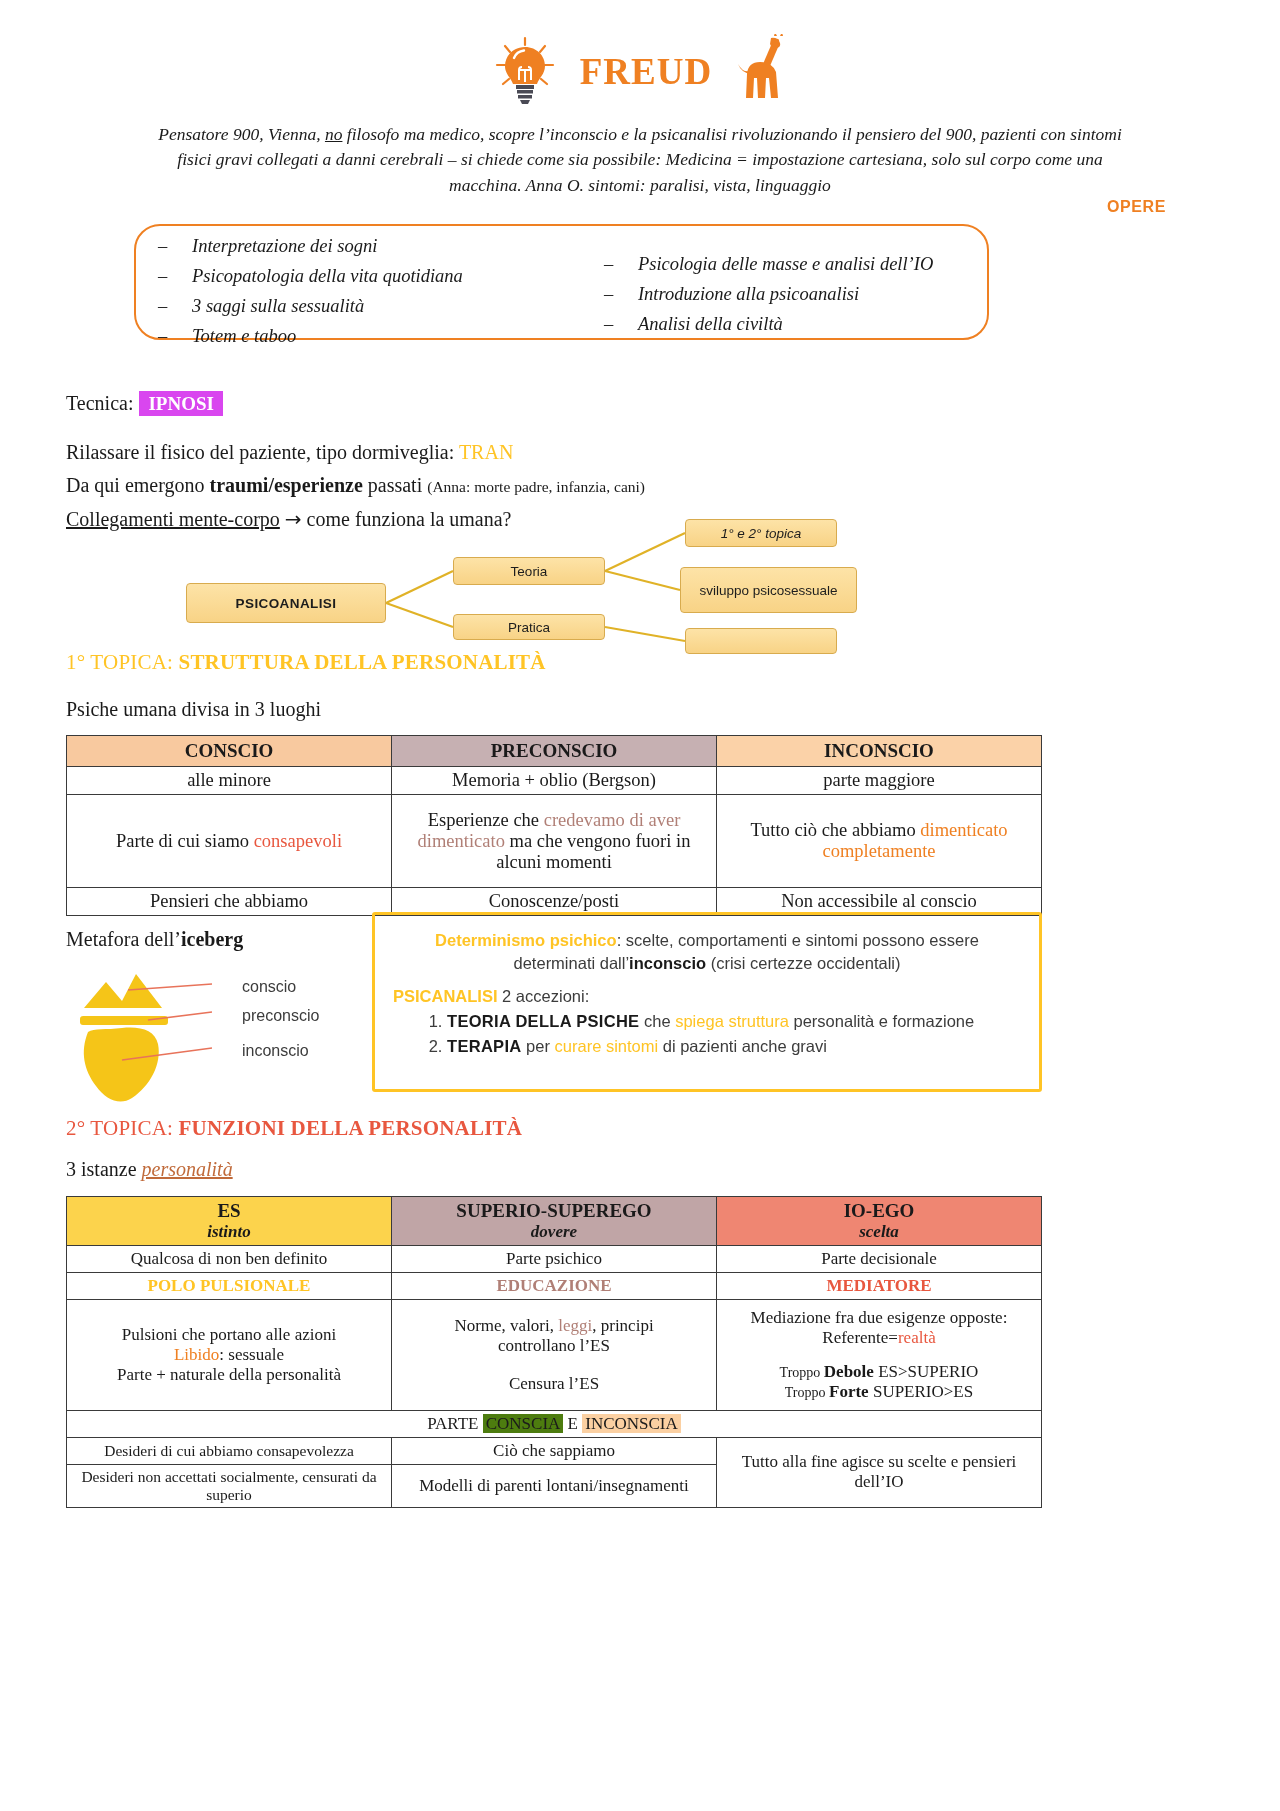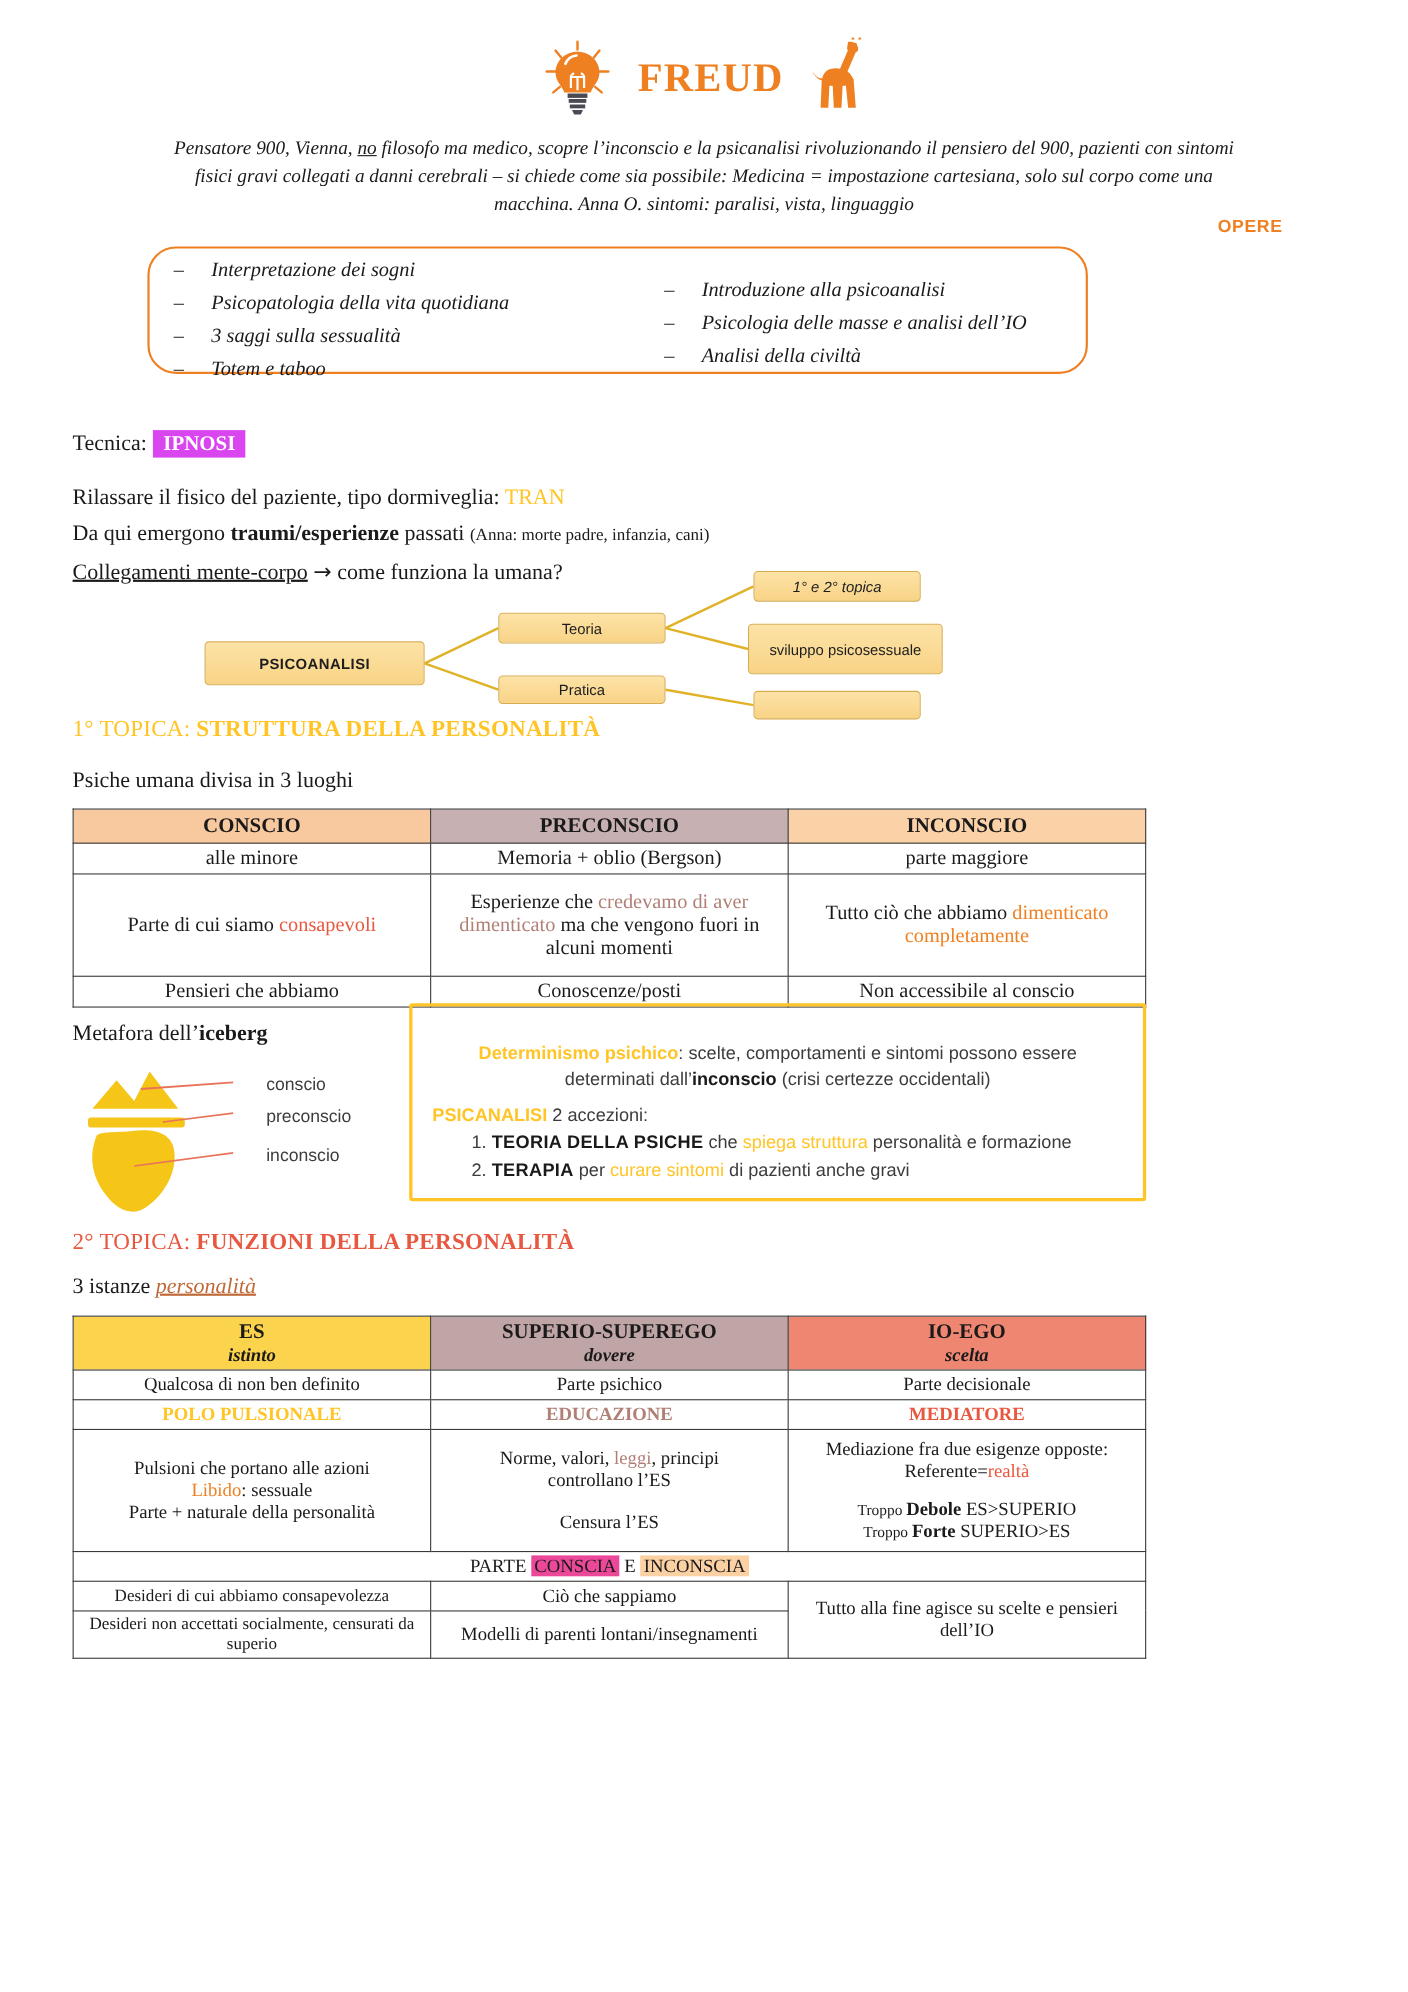--- a/index.html
+++ b/index.html
@@ -130,40 +130,40 @@
   .th2-sub{ font-style:italic; font-size:17px; }
   .orange-hd{ font-weight:bold; font-size:19px; }
   .polo{ color:#ffc425; }
   .educ{ color:#b07f76; }
   .medi{ color:#e8573f; }
   .libido{ color:#ef8022; }
   .leggi{ color:#b07f76; }
   .realta{ color:#e8573f; }
   .tiny{ font-size:14px; }
   .parte-row{ font-size:18.5px; }
-  .hl-conscia{ background:#ec4899; padding:0 3px; }
+  .hl-conscia{ background:#4d7c0f; padding:0 3px; }
   .hl-inconscia{ background:#fbd0a2; padding:0 3px; }
 
   
   .iceberg-label{ position:absolute; left:66px; top:928px; font-size:20px; }
   .iceberg-wrap{ position:absolute; left:62px; top:960px; width:300px; height:150px; }
   .ice-txt{
     position:absolute; font-family:"Liberation Sans", sans-serif;
     font-size:16px; color:#3c3c3c;
   }
   #ice-t1{ left:180px; top:18px; }
   #ice-t2{ left:180px; top:47px; }
   #ice-t3{ left:180px; top:82px; }
 
   
   .det-box{
     position:absolute; left:372px; top:912px; width:670px; height:180px;
     border:3px solid #ffc425; border-radius:3px; box-sizing:border-box;
     font-family:"Liberation Sans", sans-serif; font-size:16.5px; color:#3c3c3c;
-    padding:32px 18px 0 18px;
+    padding:14px 18px 0 18px;
   }
   .det-p{ text-align:center; line-height:1.38; margin:0 0 12px 0; }
   .det-p b{ color:#ffc425; }
   .det-p .bk{ color:#1a1a1a; font-weight:bold; }
   .psican-line{ margin:0 0 4px 0; }
   .psican-line b{ color:#ffc425; }
   .det-ol{ margin:0; padding-left:54px; }
   .det-ol li{ margin-bottom:3px; line-height:1.34; }
   .det-ol li b{ color:#1a1a1a; letter-spacing:.3px; }
   .yel{ color:#ffc425; }
@@ -217,22 +217,22 @@
   <div class="opere-label">OPERE</div>
   <div class="opere-box">
     <div class="opere-cols">
       <div class="opere-col left">
         <div class="opere-item"><span class="dash">–</span><span>Interpretazione dei sogni</span></div>
         <div class="opere-item"><span class="dash">–</span><span>Psicopatologia della vita quotidiana</span></div>
         <div class="opere-item"><span class="dash">–</span><span>3 saggi sulla sessualità</span></div>
         <div class="opere-item"><span class="dash">–</span><span>Totem e taboo</span></div>
       </div>
       <div class="opere-col right">
+        <div class="opere-item"><span class="dash">–</span><span>Psicologia delle masse e analisi dell’IO</span></div>
         <div class="opere-item"><span class="dash">–</span><span>Introduzione alla psicoanalisi</span></div>
-        <div class="opere-item"><span class="dash">–</span><span>Psicologia delle masse e analisi dell’IO</span></div>
         <div class="opere-item"><span class="dash">–</span><span>Analisi della civiltà</span></div>
       </div>
     </div>
   </div>
 
   <div class="tecnica">
     <span>Tecnica:</span><span class="hl-ipnosi">IPNOSI</span>
   </div>
 
   <div class="line-block">

